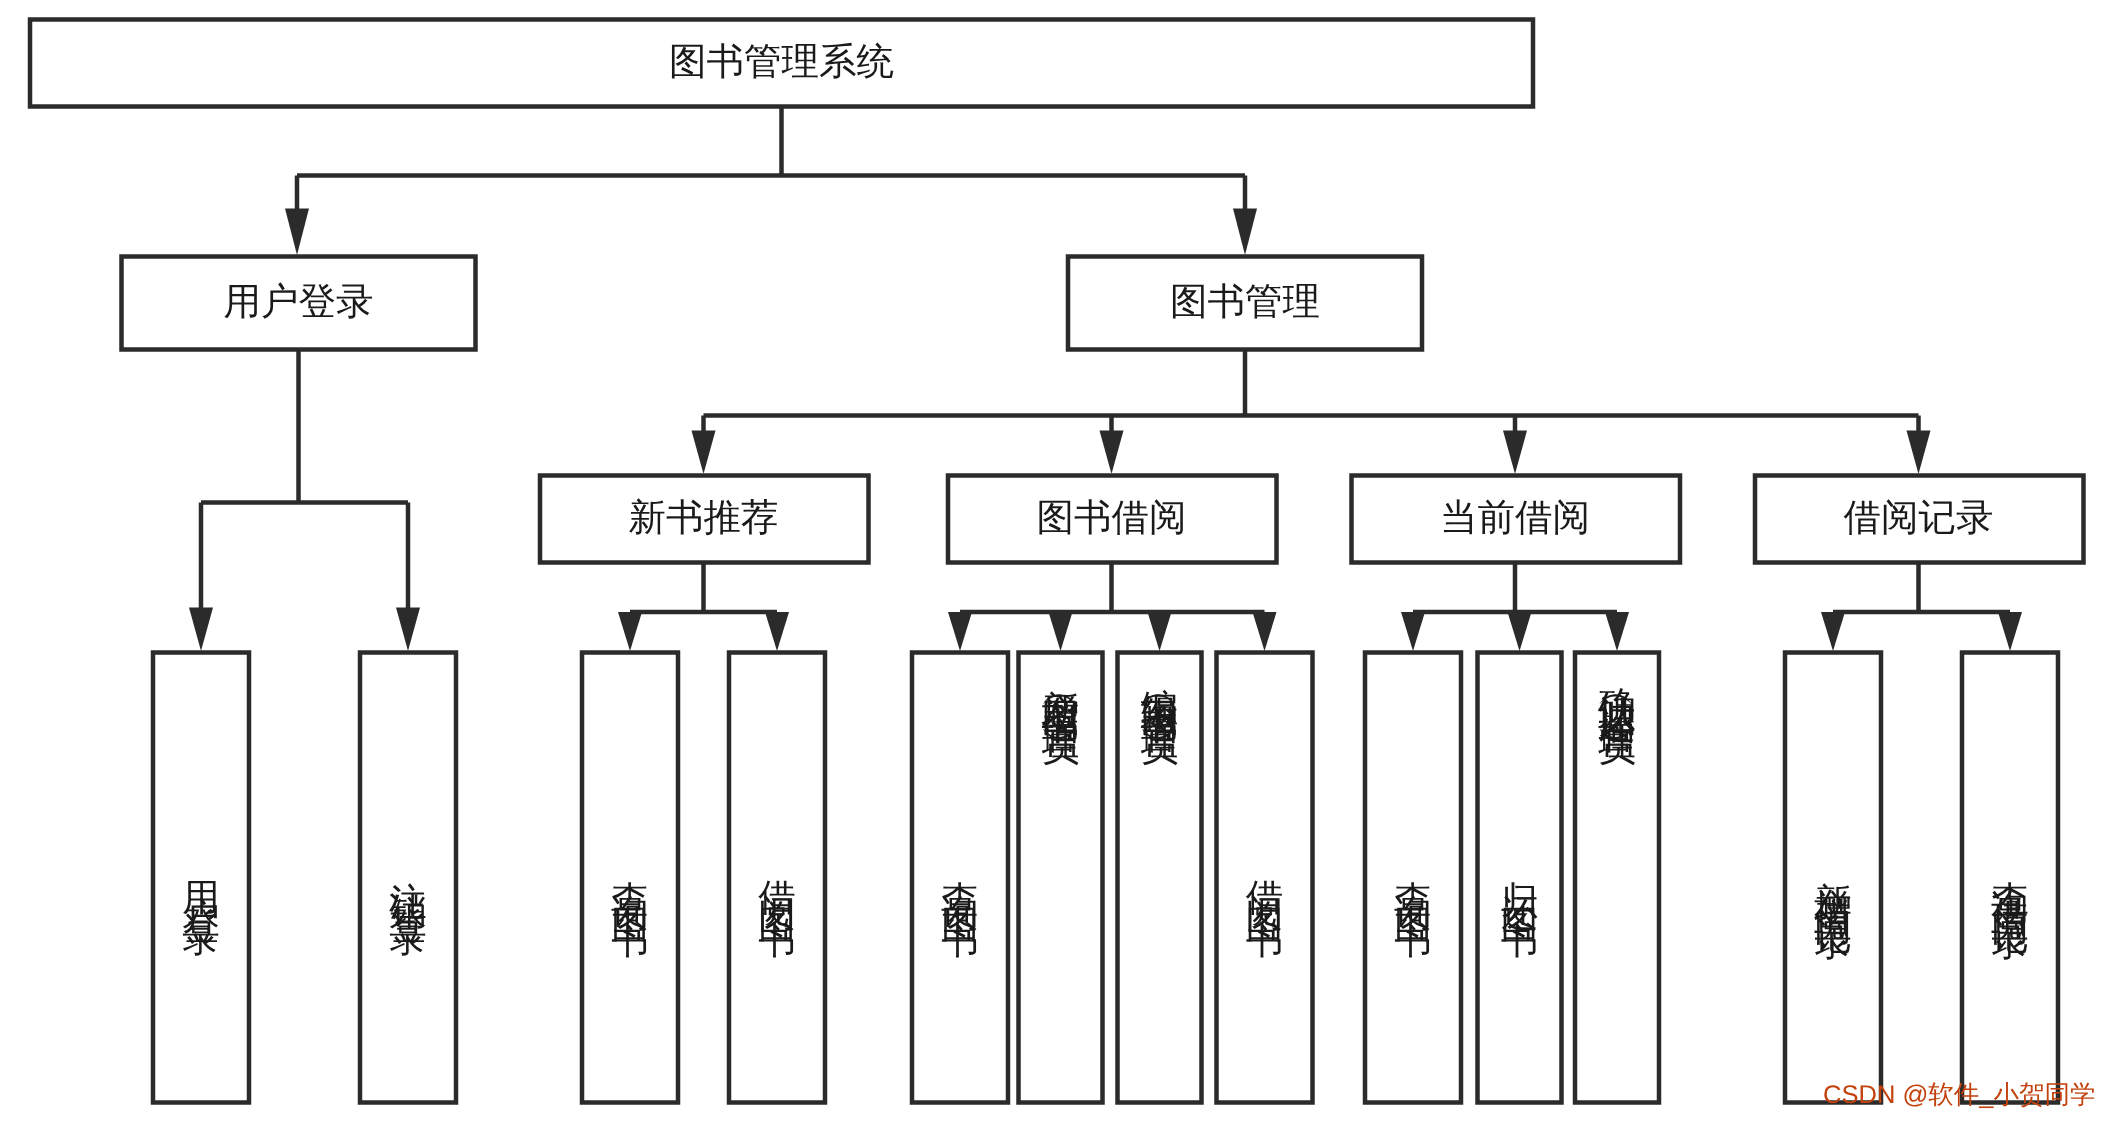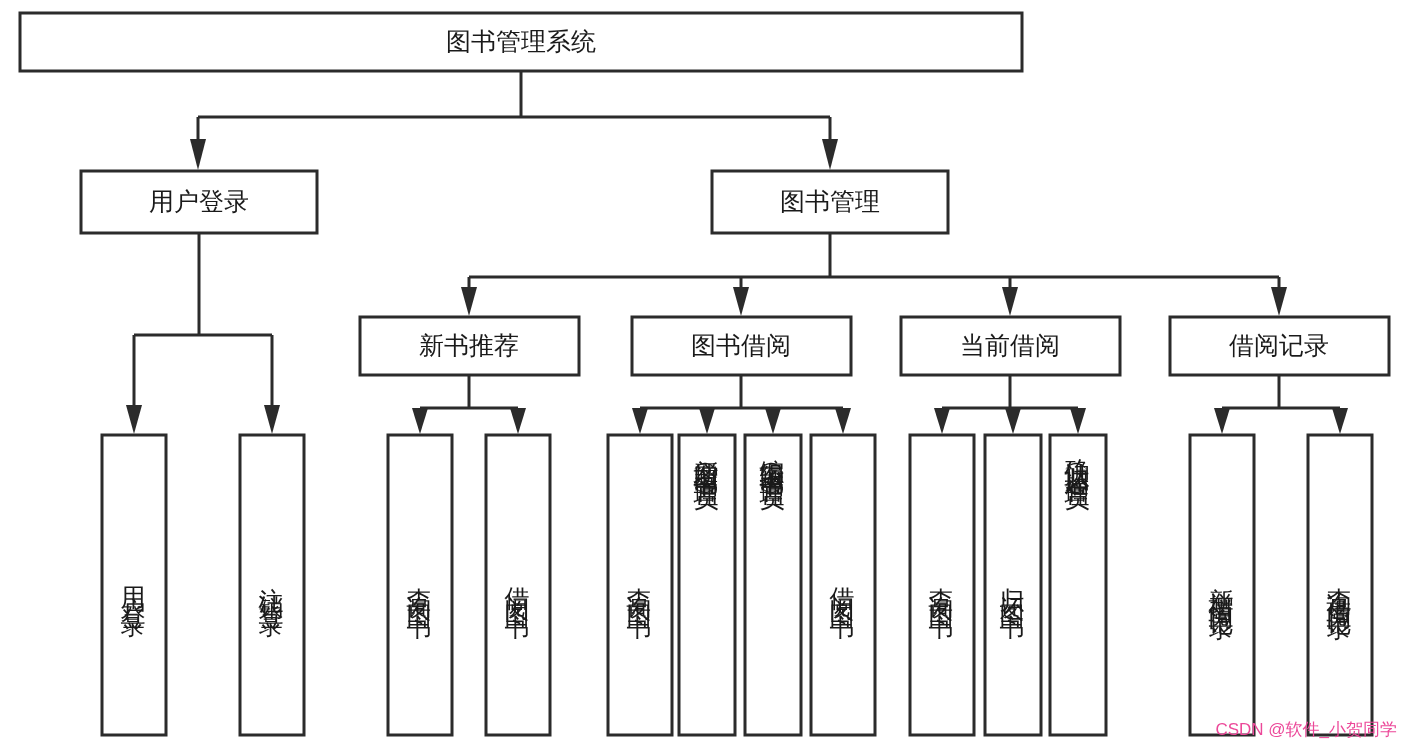--- a/index.html
+++ b/index.html
@@ -50,21 +50,21 @@
   .arrow-head {
     fill: #2b2b2b;
     stroke: none;
   }
   .watermark {
     position: absolute;
     right: 8px;
     bottom: 6px;
     font-family: "Liberation Sans", "DejaVu Sans", sans-serif;
     font-size: 17px;
-    color: #ec4899;
+    color: #c2410c;
     white-space: nowrap;
     pointer-events: none;
   }
 </style>
 </head>
 <body>
 
 <div id="diagram-root">
 
   <svg id="tree-svg" viewBox="0 0 1405 747" xmlns="http://www.w3.org/2000/svg">

